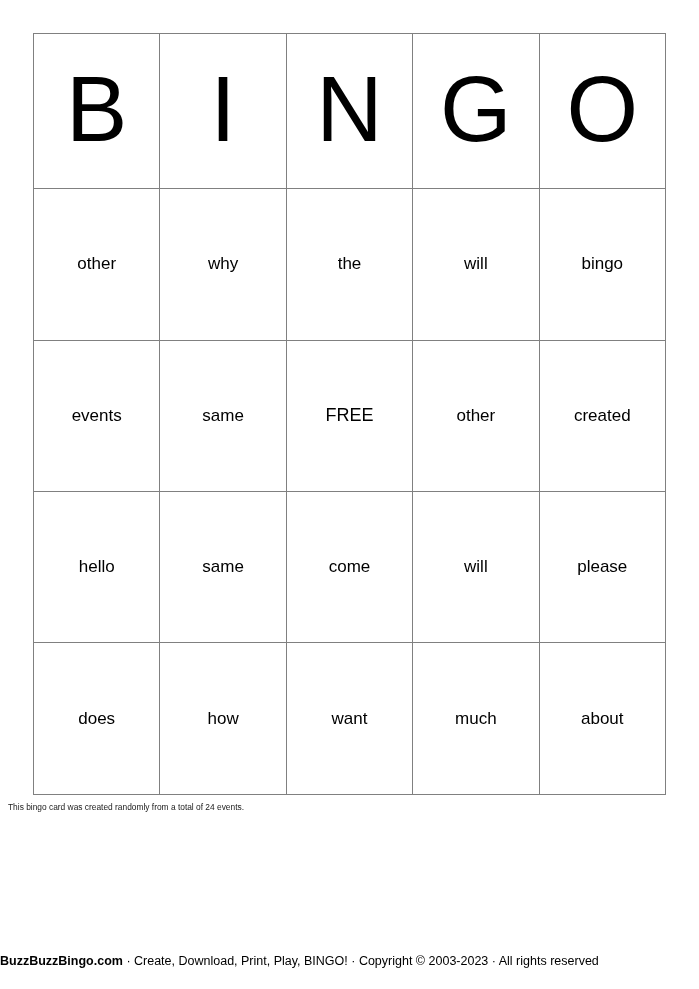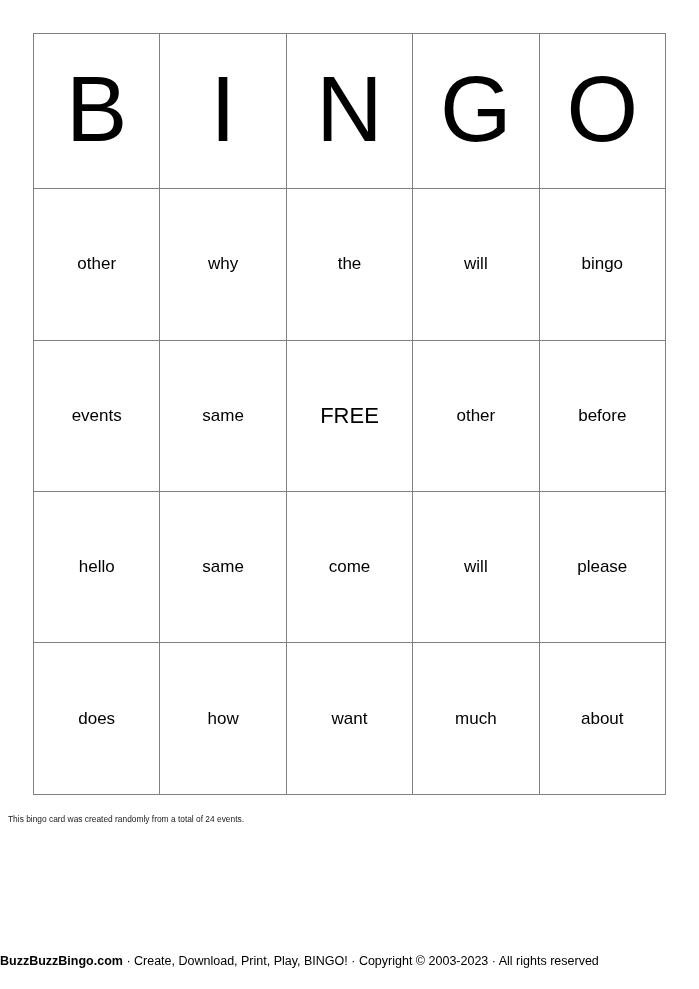--- a/index.html
+++ b/index.html
@@ -59,35 +59,34 @@
 
   .cell-word {
     font-size: 17px;
     line-height: 1.2;
     font-weight: 400;
     color: #000000;
     display: block;
   }
 
   .cell-free .cell-word {
-    font-size: 22px;
+    font-size: 18px;
   }
 
   .note {
     position: absolute;
     left: 8px;
     top: 801px;
     width: 684px;
     font-size: 8.4px;
     line-height: 1.55;
     color: #1a1a1a;
   }
   .note div {
     white-space: nowrap;
-    margin-top: 12px;
   }
 
   .footer {
     position: absolute;
     left: 0;
     top: 953px;
     width: 699px;
     font-size: 12.5px;
     line-height: 1.4;
     color: #000000;
@@ -146,21 +145,21 @@
       <td class="cell">
             <span class="cell-word">same</span>
           </td>
       <td class="cell cell-free">
             <span class="cell-word">FREE</span>
           </td>
       <td class="cell">
             <span class="cell-word">other</span>
           </td>
       <td class="cell">
-            <span class="cell-word">before</span>
+            <span class="cell-word">created</span>
           </td>
     </tr>
 
     <tr class="body-row">
       <td class="cell">
             <span class="cell-word">hello</span>
           </td>
       <td class="cell">
             <span class="cell-word">same</span>
           </td>

